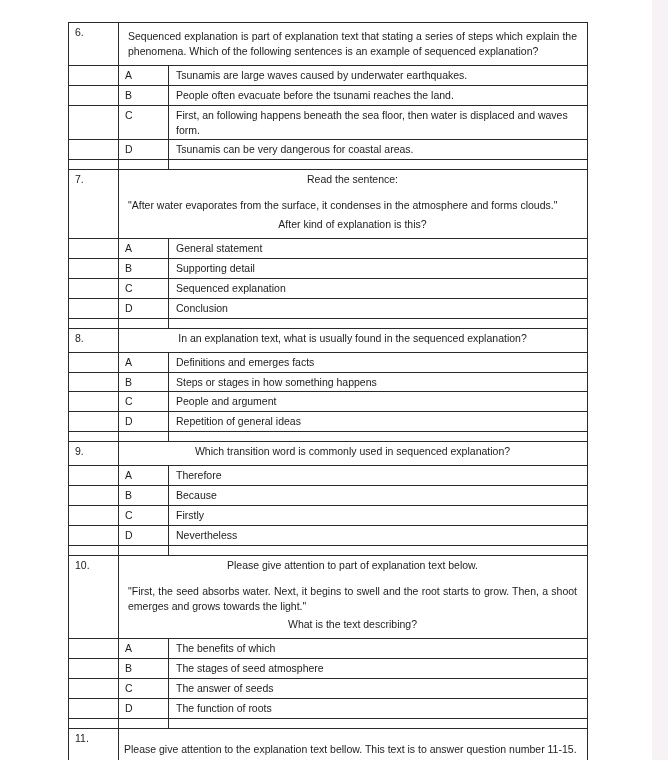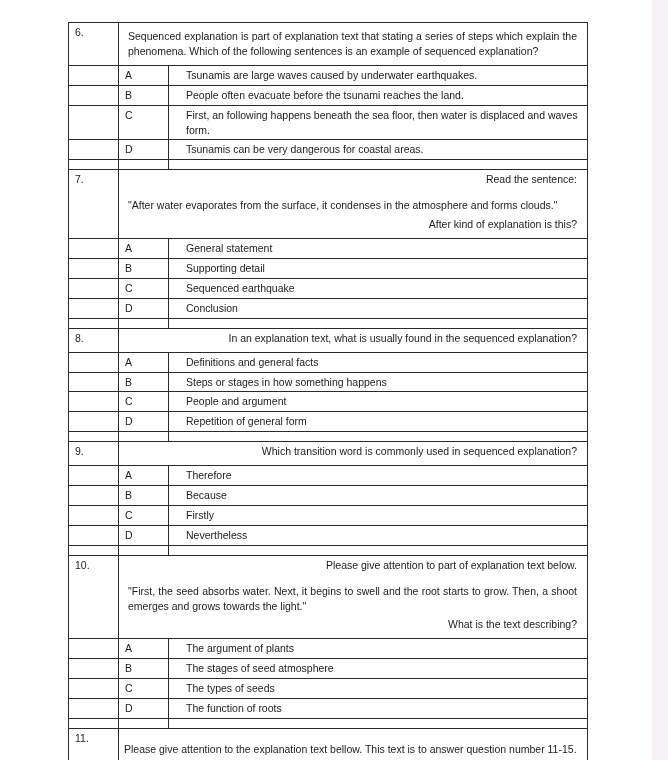--- a/index.html
+++ b/index.html
@@ -56,37 +56,37 @@
     padding-left: 6px;
   }
   td.stem-cell {
     text-align: justify;
     padding-right: 6px;
   }
   td.letter-cell {
     padding-left: 6px;
   }
   td.option-cell {
-    padding-left: 17px;
+    padding-left: 7px;
   }
   tr.option-row td {
     height: 11px;
   }
   tr.spacer-row td {
     height: 9px;
     padding: 0;
   }
   .stem-cell p {
     margin: 4px;
   }
   .stem-cell p.gap {
     margin-top: 11px;
   }
   .stem-cell p.tight {
-    text-align: right;
+    text-align: center;
     margin-top: 0;
   }
   td.passage-cell {
     text-align: justify;
     padding-right: 6px;
   }
 </style>
 </head>
 <body>
 
@@ -147,21 +147,21 @@
         <td class="option-cell">General statement</td>
       </tr>
       <tr class="option-row">
         <td></td>
         <td class="letter-cell">B</td>
         <td class="option-cell">Supporting detail</td>
       </tr>
       <tr class="option-row">
         <td></td>
         <td class="letter-cell">C</td>
-        <td class="option-cell">Sequenced earthquake</td>
+        <td class="option-cell">Sequenced explanation</td>
       </tr>
       <tr class="option-row">
         <td></td>
         <td class="letter-cell">D</td>
         <td class="option-cell">Conclusion</td>
       </tr>
       <tr class="spacer-row">
         <td></td>
         <td></td>
         <td></td>
@@ -169,36 +169,36 @@
 
       <tr>
         <td class="num-cell">8.</td>
         <td class="stem-cell" colspan="2">
           <p class="tight">In an explanation text, what is usually found in the sequenced explanation?</p>
         </td>
       </tr>
       <tr class="option-row">
         <td></td>
         <td class="letter-cell">A</td>
-        <td class="option-cell">Definitions and general facts</td>
+        <td class="option-cell">Definitions and emerges facts</td>
       </tr>
       <tr class="option-row">
         <td></td>
         <td class="letter-cell">B</td>
         <td class="option-cell">Steps or stages in how something happens</td>
       </tr>
       <tr class="option-row">
         <td></td>
         <td class="letter-cell">C</td>
         <td class="option-cell">People and argument</td>
       </tr>
       <tr class="option-row">
         <td></td>
         <td class="letter-cell">D</td>
-        <td class="option-cell">Repetition of general form</td>
+        <td class="option-cell">Repetition of general ideas</td>
       </tr>
       <tr class="spacer-row">
         <td></td>
         <td></td>
         <td></td>
       </tr>
 
       <tr>
         <td class="num-cell">9.</td>
         <td class="stem-cell" colspan="2">
@@ -235,31 +235,31 @@
         <td class="num-cell">10.</td>
         <td class="stem-cell" colspan="2">
           <p class="tight">Please give attention to part of explanation text below.</p>
           <p class="gap">"First, the seed absorbs water. Next, it begins to swell and the root starts to grow. Then, a shoot emerges and grows towards the light."</p>
           <p class="gap tight">What is the text describing?</p>
         </td>
       </tr>
       <tr class="option-row">
         <td></td>
         <td class="letter-cell">A</td>
-        <td class="option-cell">The argument of plants</td>
+        <td class="option-cell">The benefits of which</td>
       </tr>
       <tr class="option-row">
         <td></td>
         <td class="letter-cell">B</td>
         <td class="option-cell">The stages of seed atmosphere</td>
       </tr>
       <tr class="option-row">
         <td></td>
         <td class="letter-cell">C</td>
-        <td class="option-cell">The types of seeds</td>
+        <td class="option-cell">The answer of seeds</td>
       </tr>
       <tr class="option-row">
         <td></td>
         <td class="letter-cell">D</td>
         <td class="option-cell">The function of roots</td>
       </tr>
       <tr class="spacer-row">
         <td></td>
         <td></td>
         <td></td>

